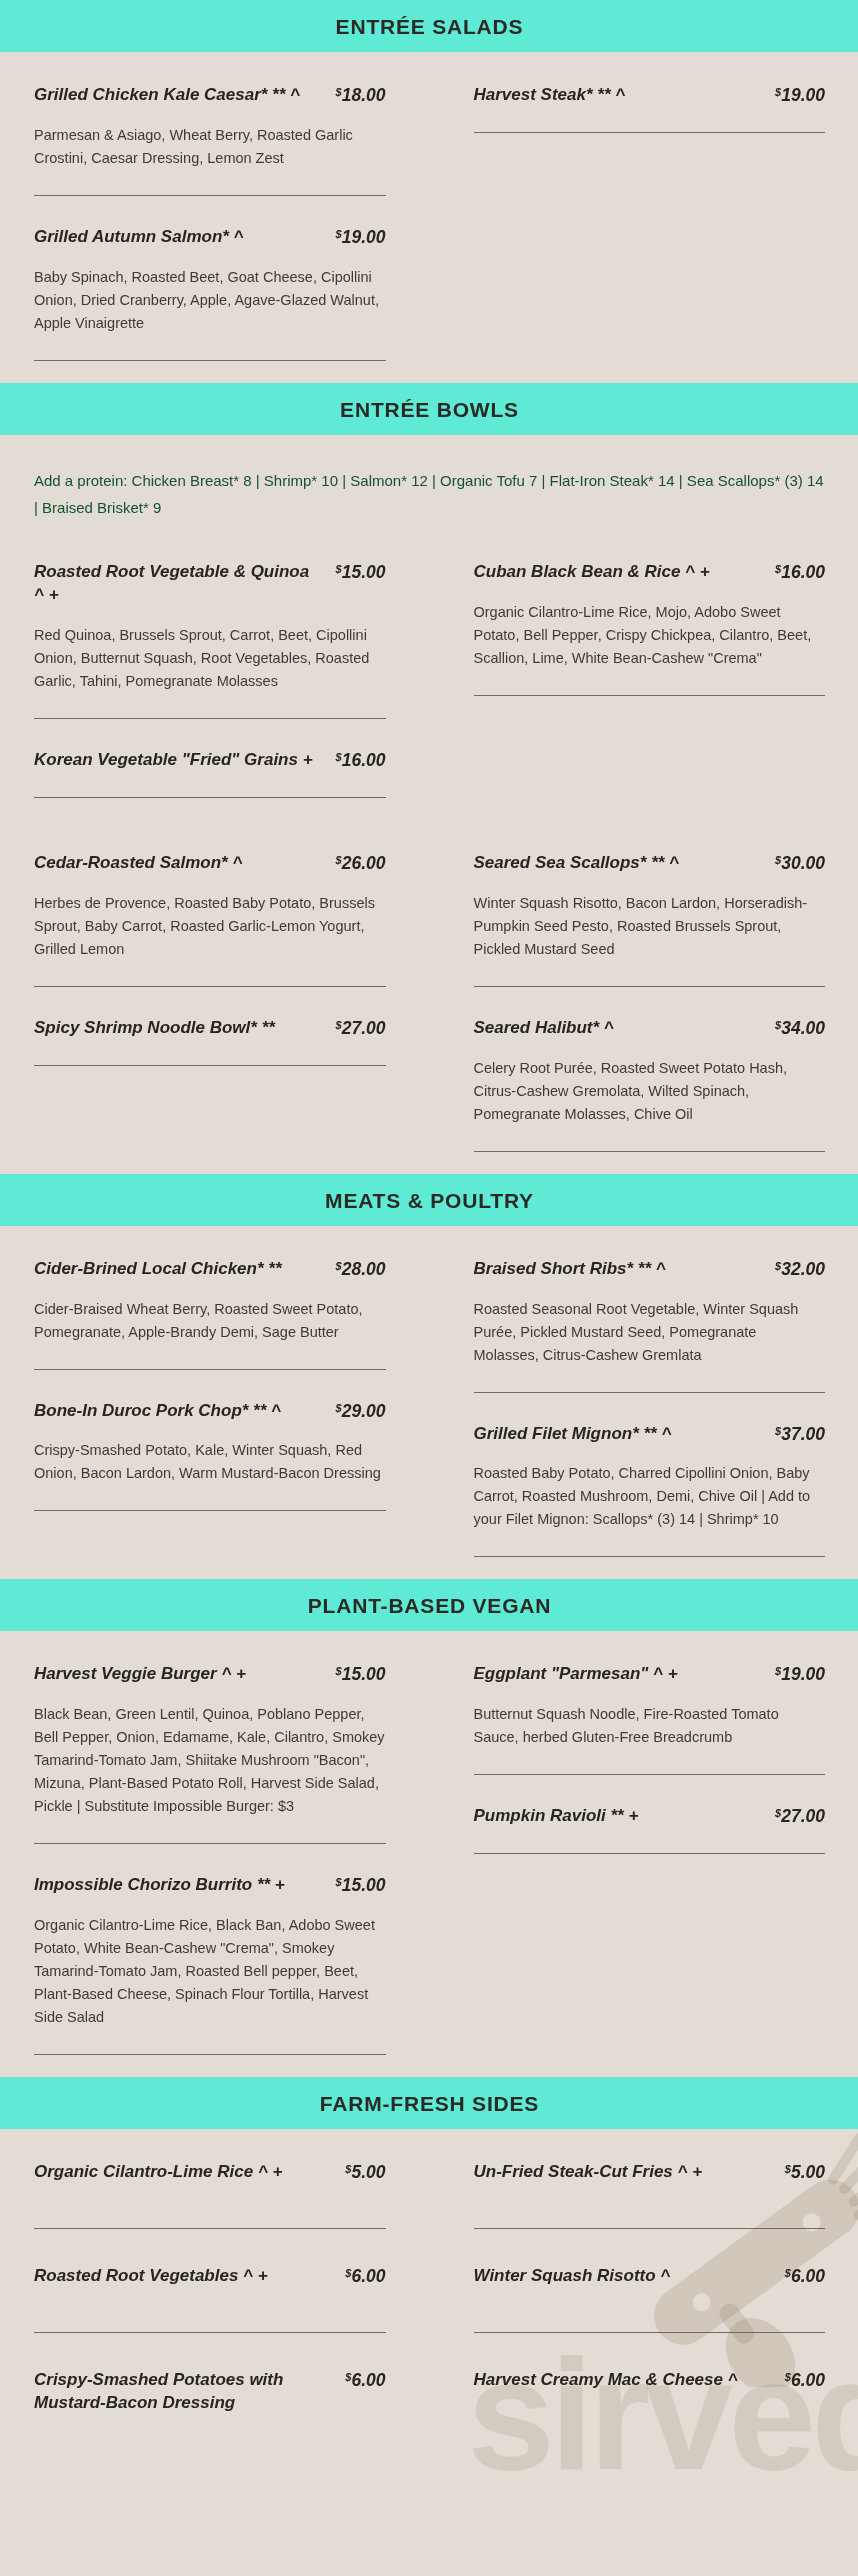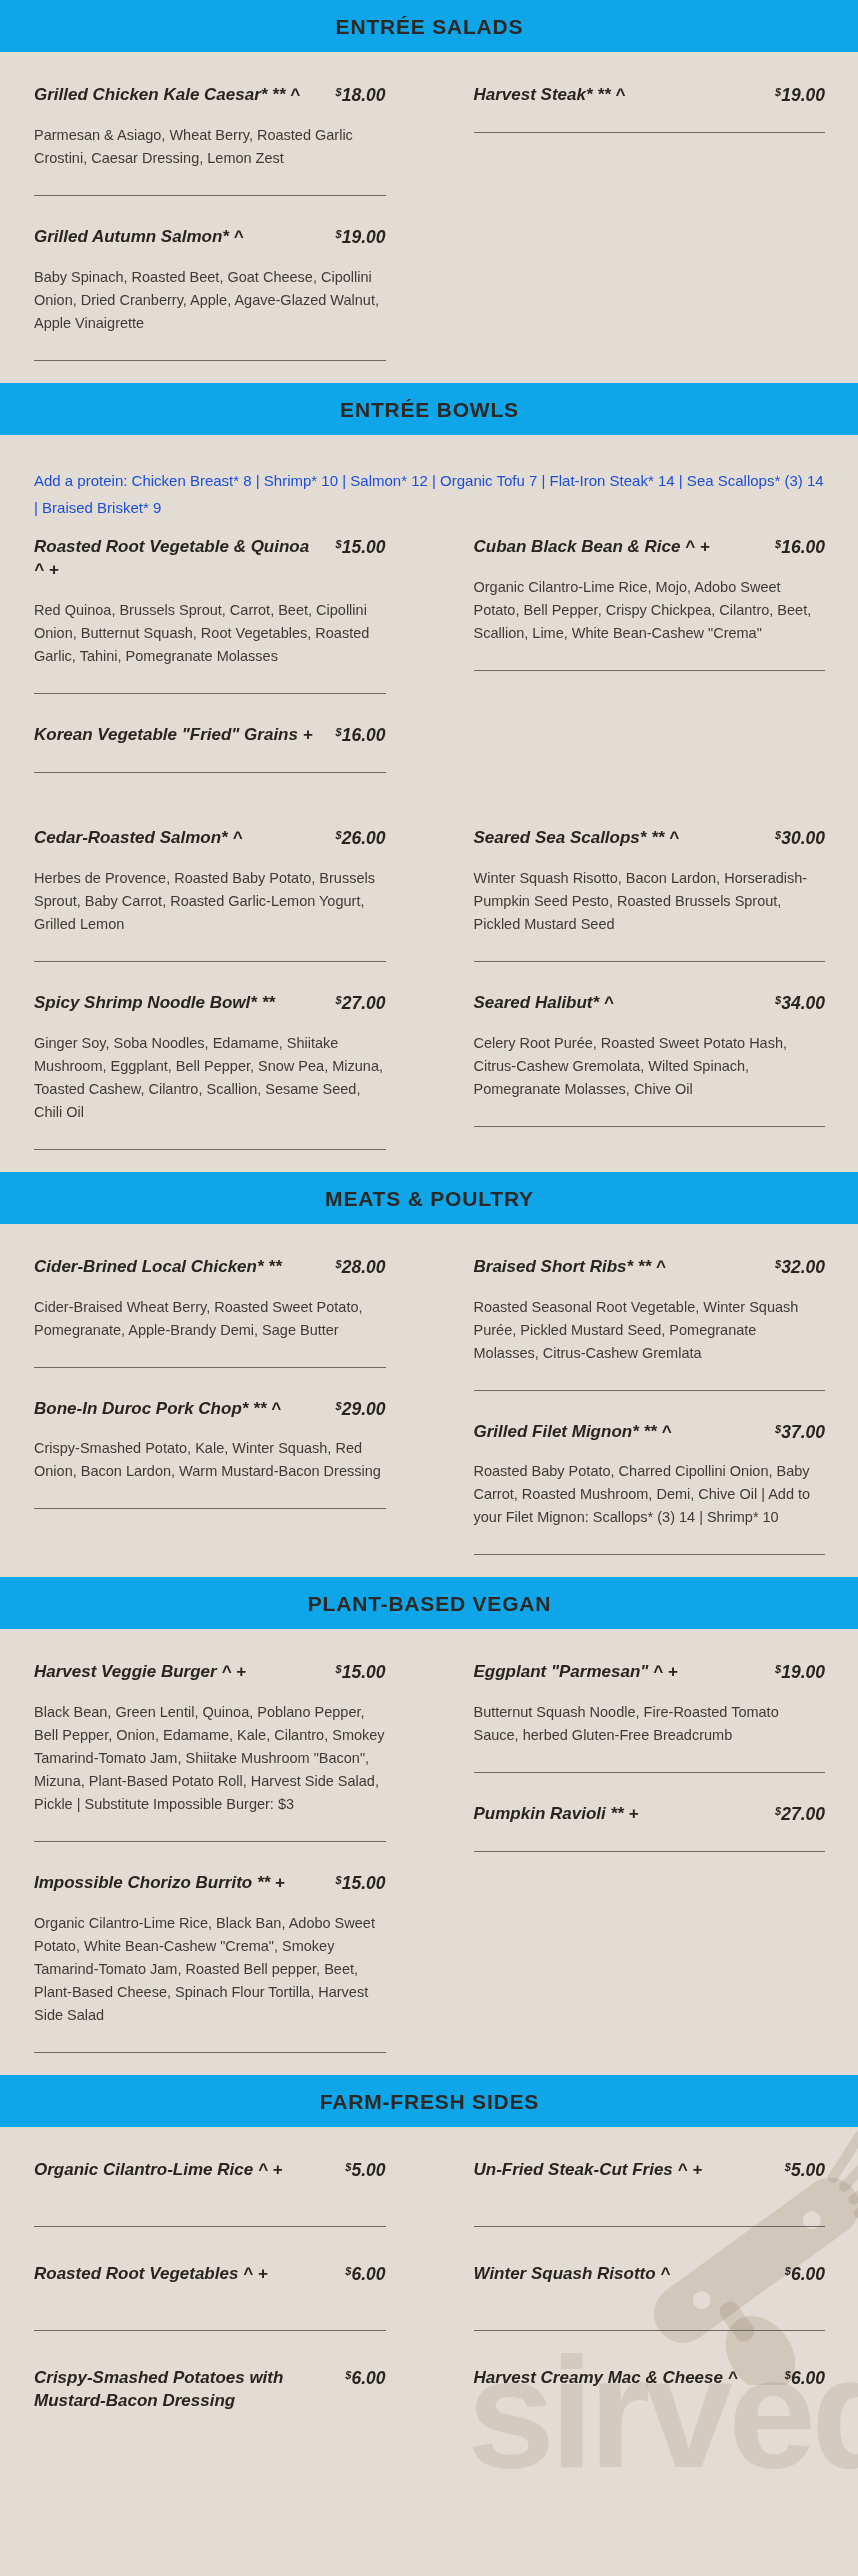--- a/index.html
+++ b/index.html
@@ -7,42 +7,42 @@
     position:relative;
     width:859px;
     min-height:2576px;
     margin:0 auto;
     overflow:hidden;
     font-family:"Liberation Sans", sans-serif;
     color:#2b2925;
     background:#e3dcd4;
   }
   .band-head {
-    background:#0ea5e9;
+    background:#5eead4;
     text-align:center;
     padding:15px 20px 13px;
   }
   .band-head h2 {
     margin:0;
     font-size:21px;
     font-weight:700;
     letter-spacing:0.8px;
     color:#2b2925;
   }
   .band-body {
     background:#e3dcd4;
     padding:32px 34px 22px;
   }
   .cols { display:flex; gap:88px; position:relative; z-index:1; }
   .col { flex:1 1 0; min-width:0; }
   .note {
-    margin:0 0 15px;
+    margin:0 0 40px;
     font-size:15px;
     line-height:1.8;
-    color:#1d4ed8;
+    color:#14532d;
     position:relative; z-index:1;
   }
   .item + .item { margin-top:30px; }
   .item-head {
     display:flex;
     justify-content:space-between;
     align-items:flex-start;
     gap:14px;
     font-style:italic;
   }
@@ -182,21 +182,20 @@
               <span class="item-price"><span class="cur">$</span><span>26.00</span></span>
             </div>
             <p class="item-desc">Herbes de Provence, Roasted Baby Potato, Brussels Sprout, Baby Carrot, Roasted Garlic-Lemon Yogurt, Grilled Lemon</p>
             <div class="item-rule"></div>
           </div>
           <div class="item">
             <div class="item-head">
               <span class="item-name">Spicy Shrimp Noodle Bowl* **</span>
               <span class="item-price"><span class="cur">$</span><span>27.00</span></span>
             </div>
-            <p class="item-desc">Ginger Soy, Soba Noodles, Edamame, Shiitake Mushroom, Eggplant, Bell Pepper, Snow Pea, Mizuna, Toasted Cashew, Cilantro, Scallion, Sesame Seed, Chili Oil</p>
             <div class="item-rule"></div>
           </div>
         </div>
         <div class="col">
           <div class="item">
             <div class="item-head">
               <span class="item-name">Seared Sea Scallops* ** ^</span>
               <span class="item-price"><span class="cur">$</span><span>30.00</span></span>
             </div>
             <p class="item-desc">Winter Squash Risotto, Bacon Lardon, Horseradish-Pumpkin Seed Pesto, Roasted Brussels Sprout, Pickled Mustard Seed</p>

